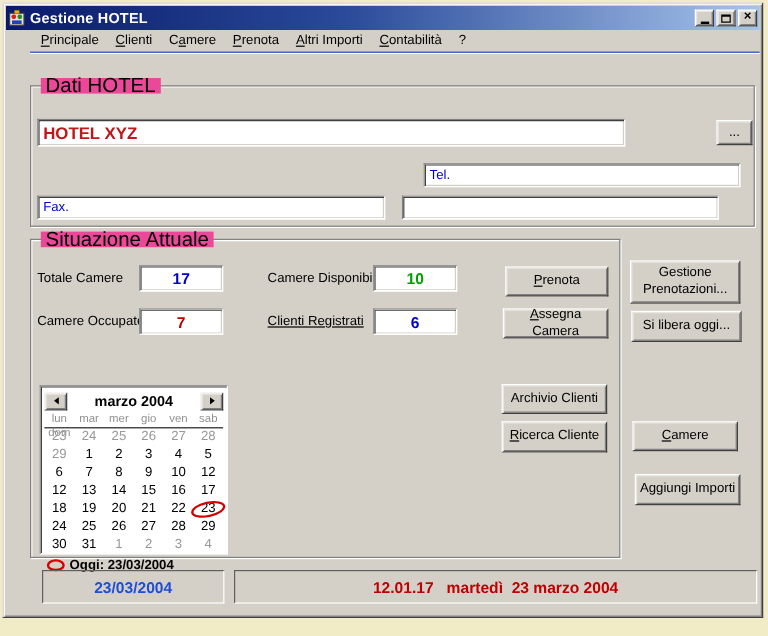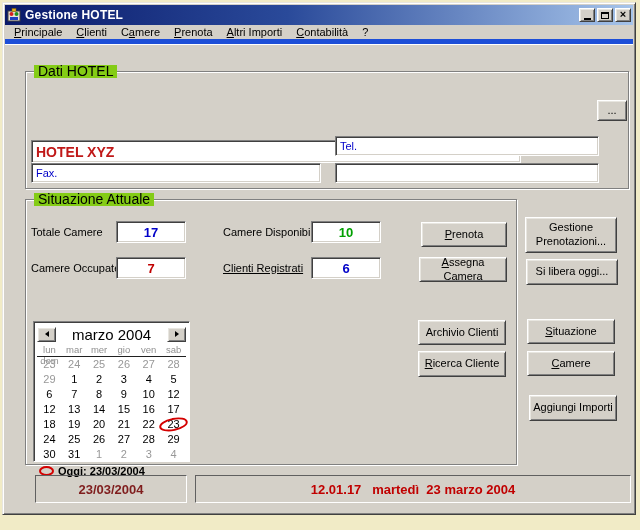--- a/index.html
+++ b/index.html
@@ -34,36 +34,37 @@
     display:flex; align-items:center; justify-content:center;
     color:#000; font-size:11px; font-weight:bold; line-height:1;
   }
   .min-glyph { width:7px; height:2px; background:#000; margin-top:7px; }
   .max-glyph { width:8px; height:7px; border:1px solid #000; border-top-width:2px; }
   .close-glyph { margin-top:-1px; }
   
   .menubar {
     height:19px; display:flex; align-items:center;
     font-size:11px; color:#000; padding-left:2px;
-    border-bottom:5px solid #1d4ed8;
+    border-bottom:1px solid #1d4ed8;
     box-shadow:0 1px 0 #ffffff;
+    margin-left:20px;
   }
   .menu-item { padding:2px 7px 3px 7px; white-space:pre; }
   .u { text-decoration:underline; }
   
   .content { position:relative; height:470px; }
   .group {
     position:absolute;
     border:1px solid #808080;
     box-shadow: 1px 1px 0 #ffffff, inset 1px 1px 0 #ffffff;
   }
   .group-label {
     position:absolute; top:-7px; left:8px;
-    background:#84cc16; padding:0 4px;
-    font-size:14px; color:#000; line-height:13px;
+    background:#ec4899; padding:0 4px;
+    font-size:17px; color:#000; line-height:13px;
   }
   .sunken {
     background:#ffffff;
     border:1px solid; border-color:#808080 #ffffff #ffffff #808080;
     box-shadow: inset 1px 1px 0 #404040, inset -1px -1px 0 #d4d0c8;
   }
   input.field {
     position:absolute; font-family:"Liberation Sans", sans-serif;
     font-size:11px; color:#0000c8; padding:1px 4px; outline:none;
   }
@@ -94,21 +95,21 @@
   .cal-header { height:20px; display:flex; align-items:center; }
   .cal-nav {
     width:19px; height:15px; background:#d4d0c8;
     border:1px solid; border-color:#ffffff #404040 #404040 #ffffff;
     box-shadow: inset 1px 1px 0 #e8e6e0, inset -1px -1px 0 #808080;
     display:flex; align-items:center; justify-content:center;
   }
   .arr { width:0; height:0; border-top:3px solid transparent; border-bottom:3px solid transparent; }
   .arr-left  { border-right:4px solid #000; }
   .arr-right { border-left:4px solid #000; }
-  .cal-title { flex:1; text-align:center; font-size:15px; font-weight:normal; }
+  .cal-title { flex:1; text-align:center; font-size:12px; font-weight:bold; }
   .cal-weekdays {
     display:grid; grid-template-columns:repeat(6,1fr);
     font-size:9.5px; color:#909090; text-align:center;
     border-bottom:1px solid #202020; padding-bottom:1px; height:13px;
   }
   .cal-grid {
     display:grid; grid-template-columns:repeat(6,1fr);
     grid-auto-rows:15px; font-size:11px; text-align:center;
   }
   .cal-cell { position:relative; line-height:15px; color:#000; }
@@ -166,23 +167,23 @@
     <span class="menu-item"><span></span><span class="u">A</span><span>ltri Importi</span></span>
     <span class="menu-item"><span></span><span class="u">C</span><span>ontabilità</span></span>
     <span class="menu-item"><span>?</span><span class="u"></span><span></span></span>
   </div>
 
   <div class="content">
 
     <div class="group" style="left:20px; top:27px; width:604px; height:118px;">
       <span class="group-label">Dati HOTEL</span>
     </div>
-    <input class="field hotel-field sunken" style="left: 26px; top: 55px; width: 490px; height: 23px; margin-top: 41px;" value="HOTEL XYZ">
+    <input class="field hotel-field sunken" style="left: 26px; top: 55px; width: 490px; height: 23px;" value="HOTEL XYZ">
     <button class="btn" style="left:592px; top:56px; width:30px; height:21px;">...</button>
-    <input class="field sunken" style="left: 330px; top: 92px; width: 264px; height: 20px;" value="Tel.">
+    <input class="field sunken" style="left: 348px; top: 92px; width: 264px; height: 20px;" value="Tel.">
     <input class="field sunken" style="left: 26px; top: 119px; width: 290px; height: 20px;" value="Fax.">
     <input class="field sunken" style="left: 330px; top: 119px; width: 264px; height: 20px;" value="">
 
     <div class="group" style="left:20px; top:155px; width:492px; height:266px;">
       <span class="group-label">Situazione Attuale</span>
     </div>
     <span class="lbl" style="left:26px; top:182px;">Totale Camere</span>
     <div class="valbox sunken val-blue" style="left:111px; top:177px;">17</div>
     <span class="lbl" style="left:218px; top:182px;">Camere Disponibili</span>
     <div class="valbox sunken val-green" style="left:306px; top:177px;">10</div>
@@ -266,25 +267,22 @@
     <button class="btn" style="left:414px; top:213px; width:88px; height:25px;">
         <span><span></span><span class="u">A</span><span>ssegna Camera</span></span>
       </button>
     <button class="btn" style="left:413px; top:276px; width:88px; height:25px;">Archivio Clienti</button>
     <button class="btn" style="left:413px; top:307px; width:88px; height:26px;">
         <span><span></span><span class="u">R</span><span>icerca Cliente</span></span>
       </button>
 
     <button class="btn" style="left:520px; top:173px; width:92px; height:36px;">Gestione Prenotazioni...</button>
     <button class="btn" style="left:521px; top:215px; width:92px; height:26px;">Si libera oggi...</button>
-    <button class="btn" style="left:522px; top:275px; width:88px; height:25px;">
-        <span><span></span><span class="u">S</span><span>ituazione</span></span>
-      </button>
     <button class="btn" style="left:522px; top:307px; width:88px; height:25px;">
         <span><span></span><span class="u">C</span><span>amere</span></span>
       </button>
     <button class="btn" style="left:524px; top:351px; width:88px; height:26px;">Aggiungi Importi</button>
 
-    <div class="statusbox" style="left:30px; top:431px; width:152px; color:#7f1d1d;">23/03/2004</div>
+    <div class="statusbox" style="left:30px; top:431px; width:152px; color:#1d4ed8;">23/03/2004</div>
     <div class="statusbox" style="left:190px; top:431px; width:436px; color:#c00000;">12.01.17   martedì  23 marzo 2004</div>
 
   </div>
 </div>
 
 </body></html>

